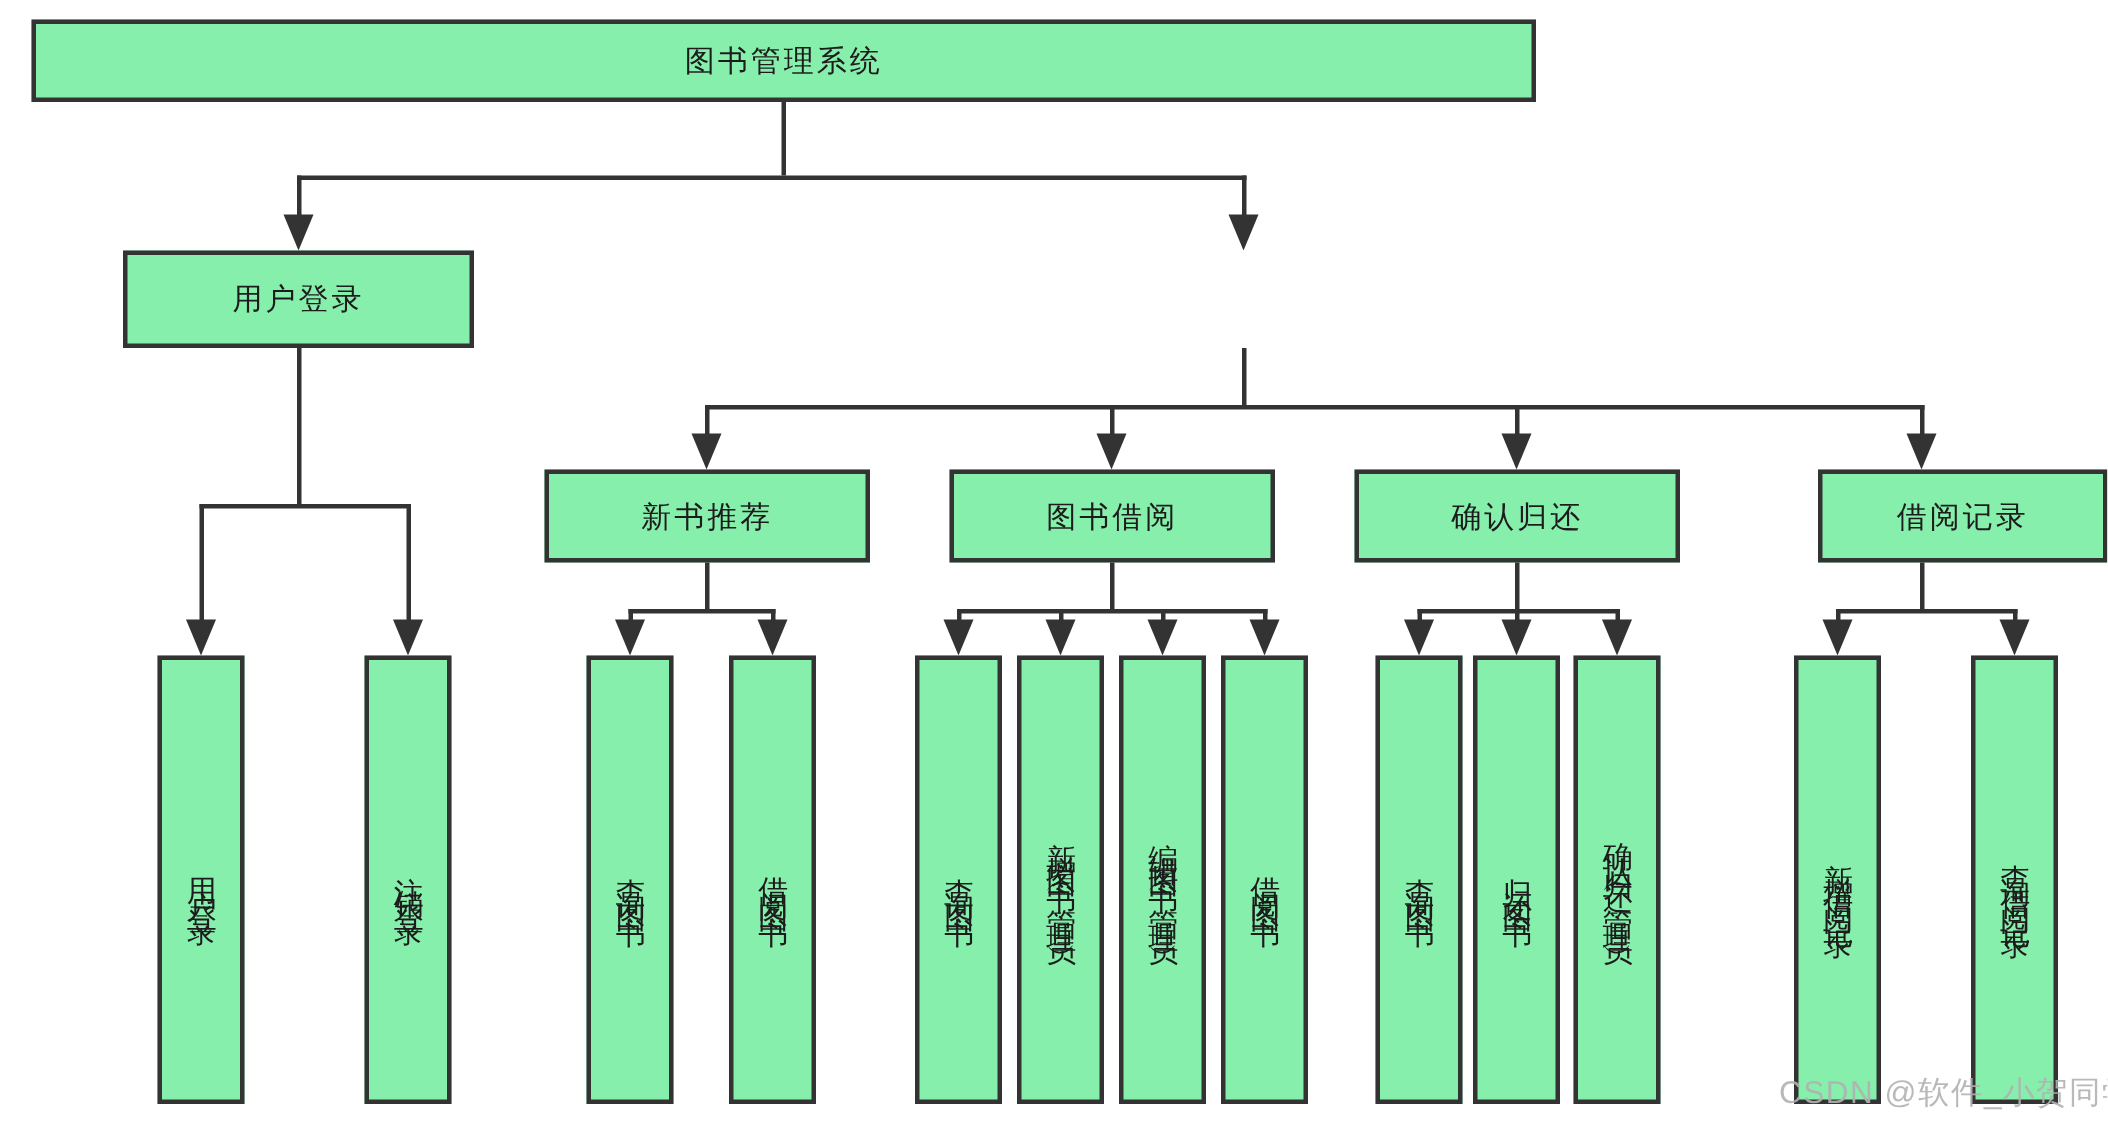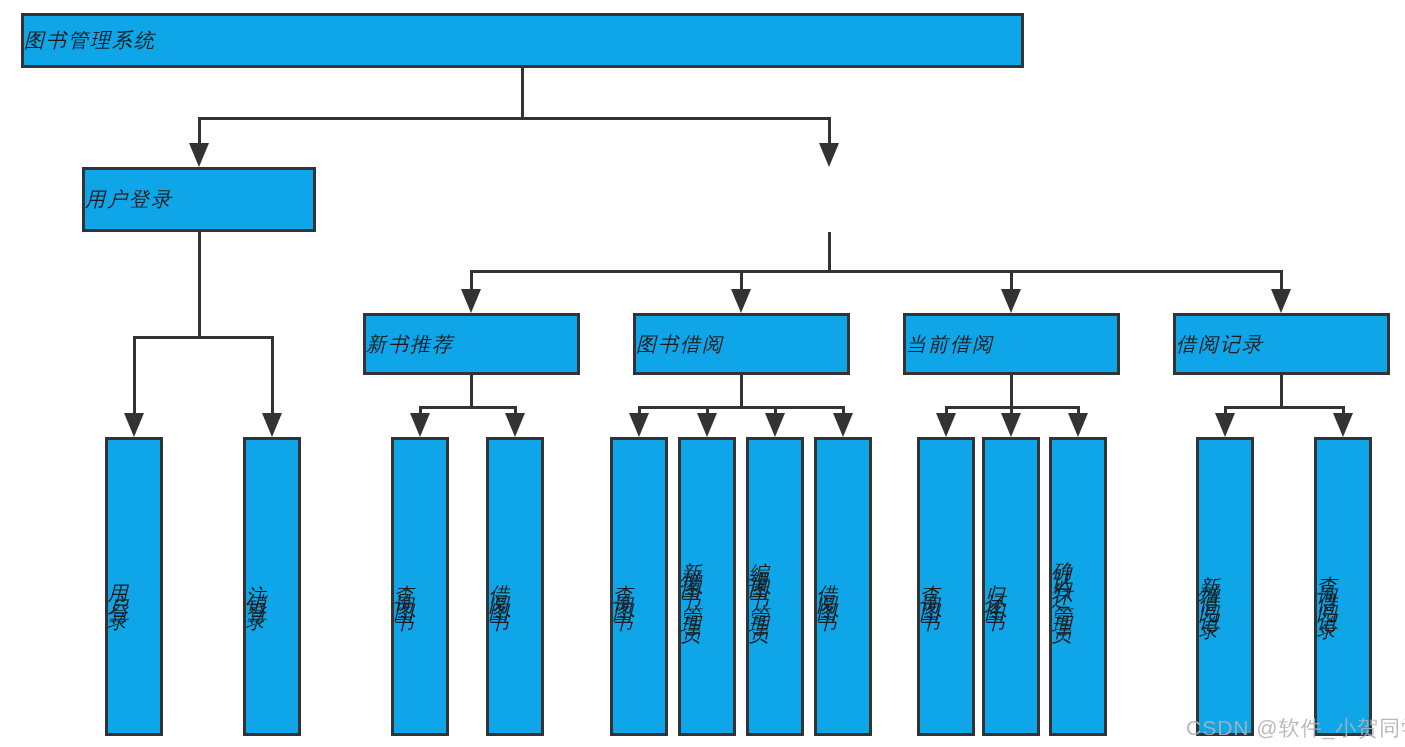--- a/index.html
+++ b/index.html
@@ -10,22 +10,22 @@
   }
   html,body{margin:0;padding:0;background:var(--bg);}
   *{box-sizing:border-box;}
   .stage{
     position:relative;width:1405px;height:747px;background:var(--bg);
     overflow:hidden;
     font-family:"Liberation Sans","DejaVu Sans",sans-serif;
     color:var(--text);
   }
   .box{
-    position:absolute;background:#0ea5e9;border:3px solid var(--line);
-    display:flex;align-items:center;font-style:italic;
+    position:absolute;background:#86efac;border:3px solid var(--line);
+    display:flex;align-items:center;justify-content:center;
   }
   .hlabel{
     font-size:20px;letter-spacing:2px;white-space:nowrap;color:var(--text);
   }
   .vlabel{
     writing-mode:vertical-rl;text-orientation:mixed;
     font-size:20px;line-height:1;letter-spacing:9px;color:var(--text);
     white-space:nowrap;
   }
   .line{position:absolute;background:var(--line);}
@@ -78,23 +78,23 @@
   <div class="line" style="left:1280px;top:270px;width:3px;height:21px"></div>
   <div class="arrow" style="left:1271px;top:289px"></div>
 
   <div class="box" style="left:633px;top:313px;width:217px;height:62px">
     <span class="hlabel">图书借阅</span>
   </div>
   <div class="box" style="left:363px;top:313px;width:217px;height:62px">
     <span class="hlabel">新书推荐</span>
   </div>
   <div class="box" style="left:903px;top:313px;width:217px;height:62px">
-    <span class="hlabel">当前借阅</span>
+    <span class="hlabel">确认归还</span>
   </div>
-  <div class="box" style="left:1173px;top:313px;width:217px;height:62px">
+  <div class="box" style="left:1212px;top:313px;width:193px;height:62px">
     <span class="hlabel">借阅记录</span>
   </div>
 
   <div class="line" style="left:470px;top:375px;width:3px;height:31px"></div>
   <div class="line" style="left:419px;top:406px;width:98px;height:3px"></div>
   <div class="line" style="left:419px;top:406px;width:3px;height:10px"></div>
   <div class="arrow" style="left:410px;top:413px"></div>
   <div class="line" style="left:514px;top:406px;width:3px;height:10px"></div>
   <div class="arrow" style="left:505px;top:413px"></div>
 

